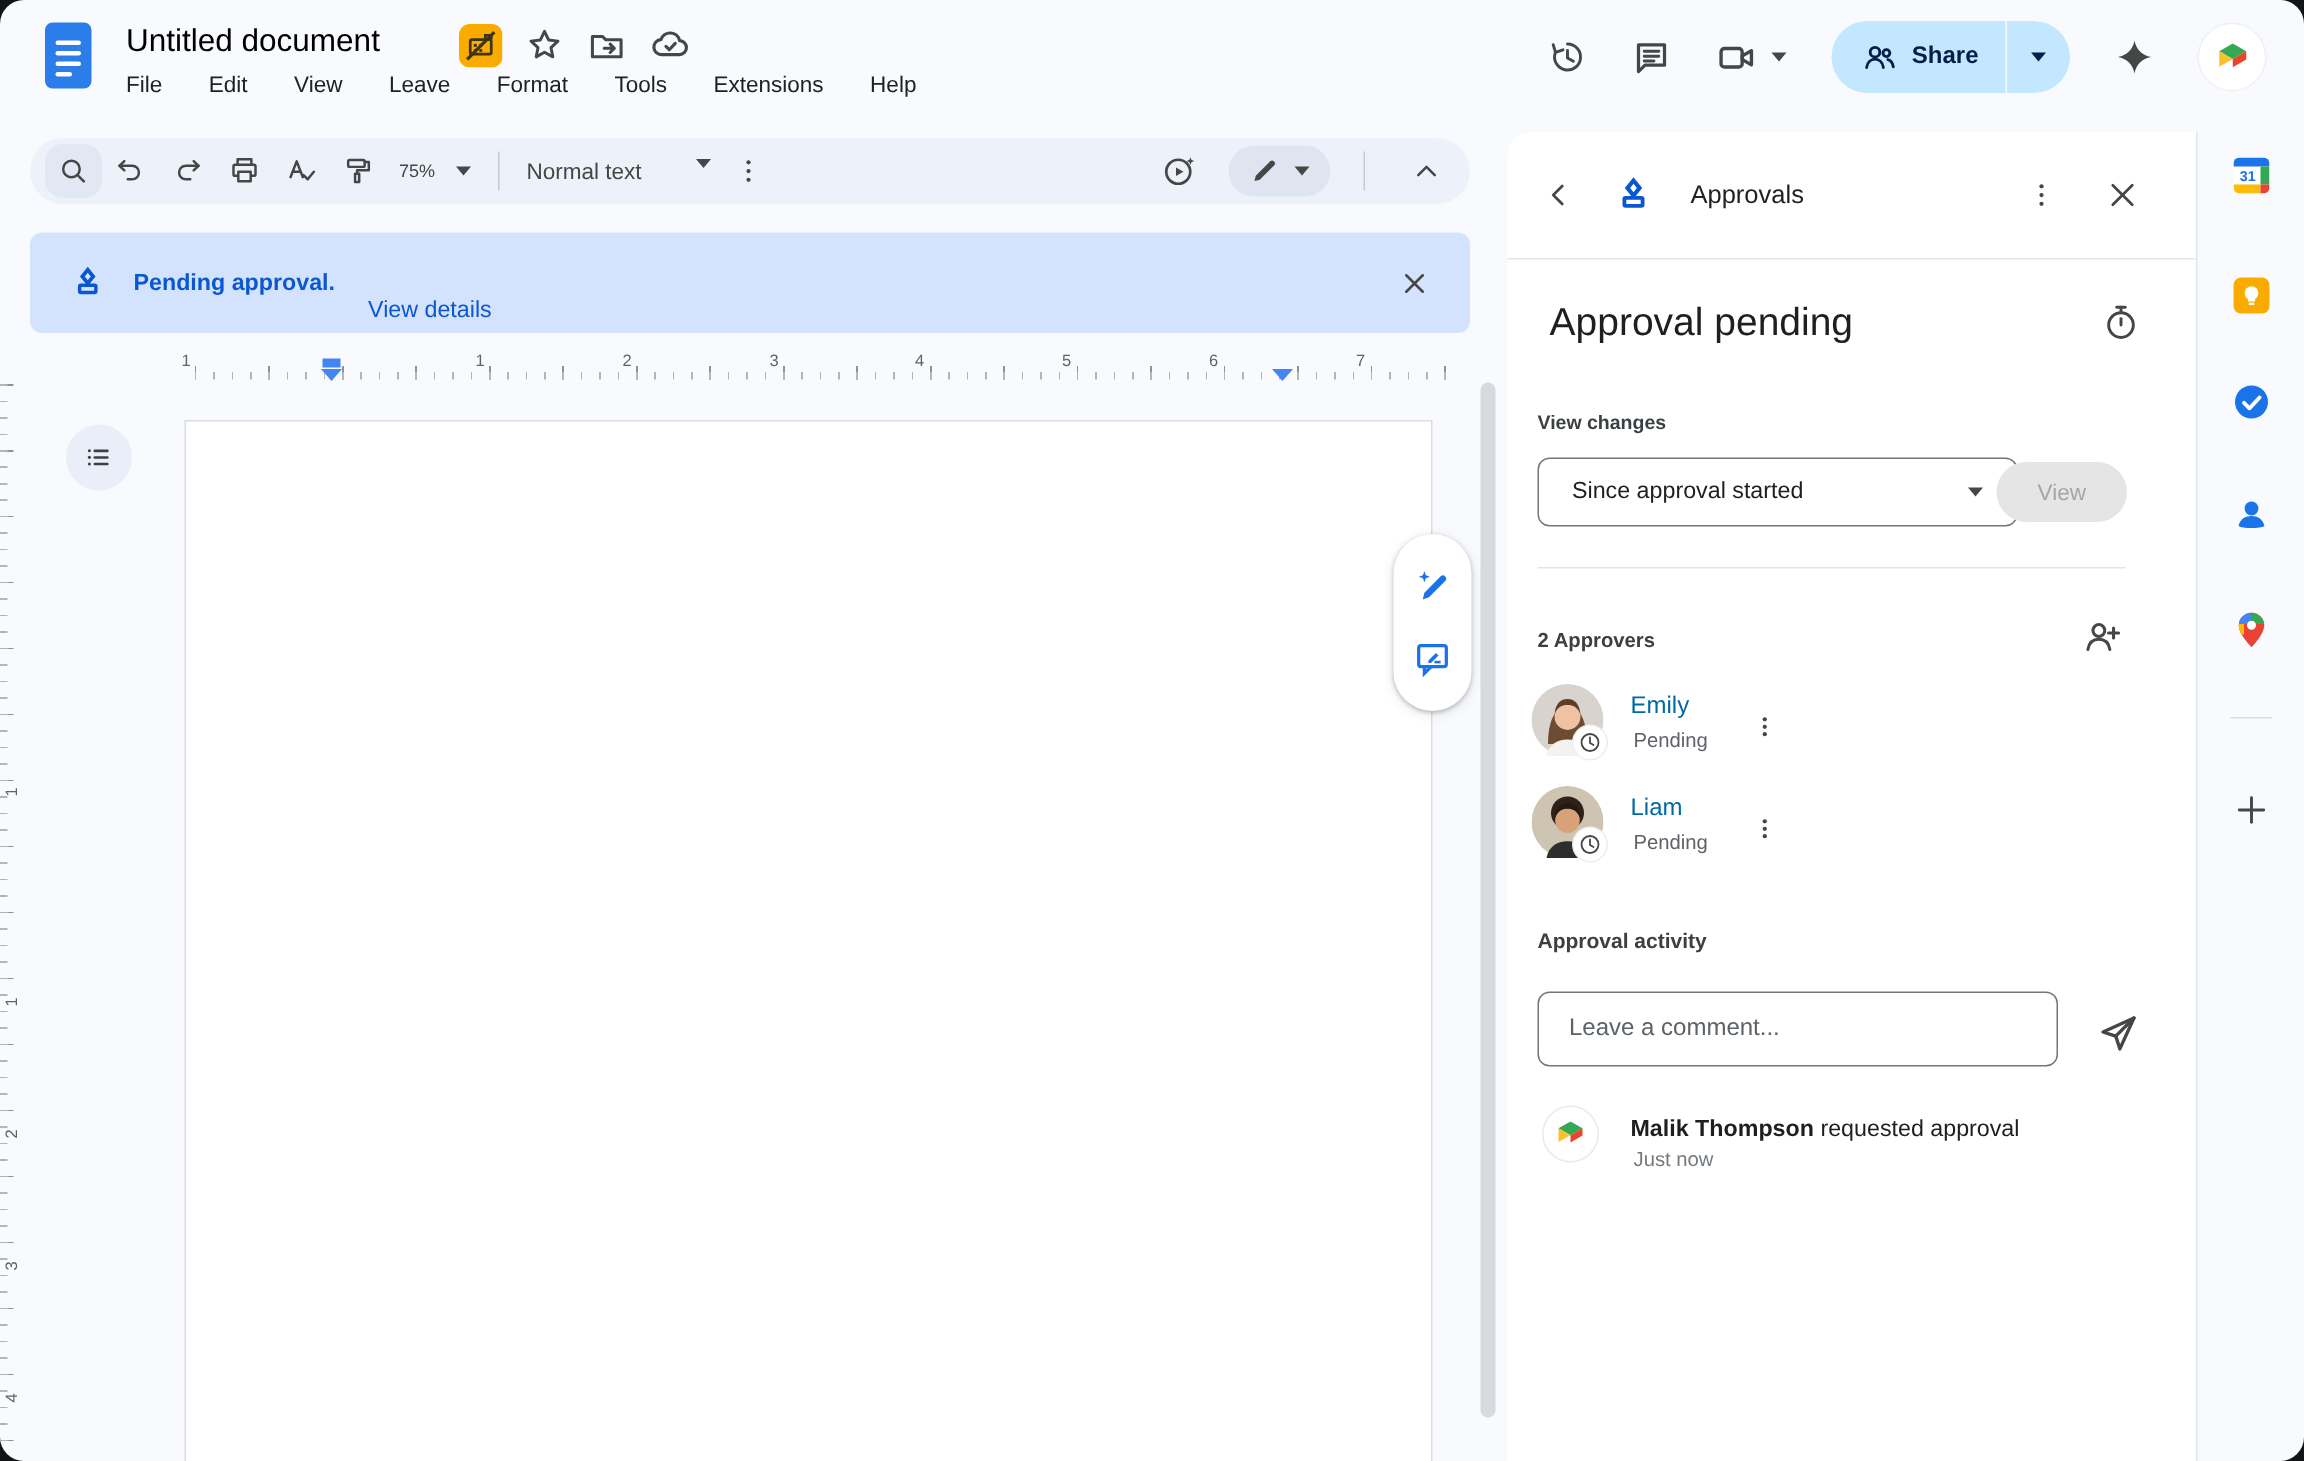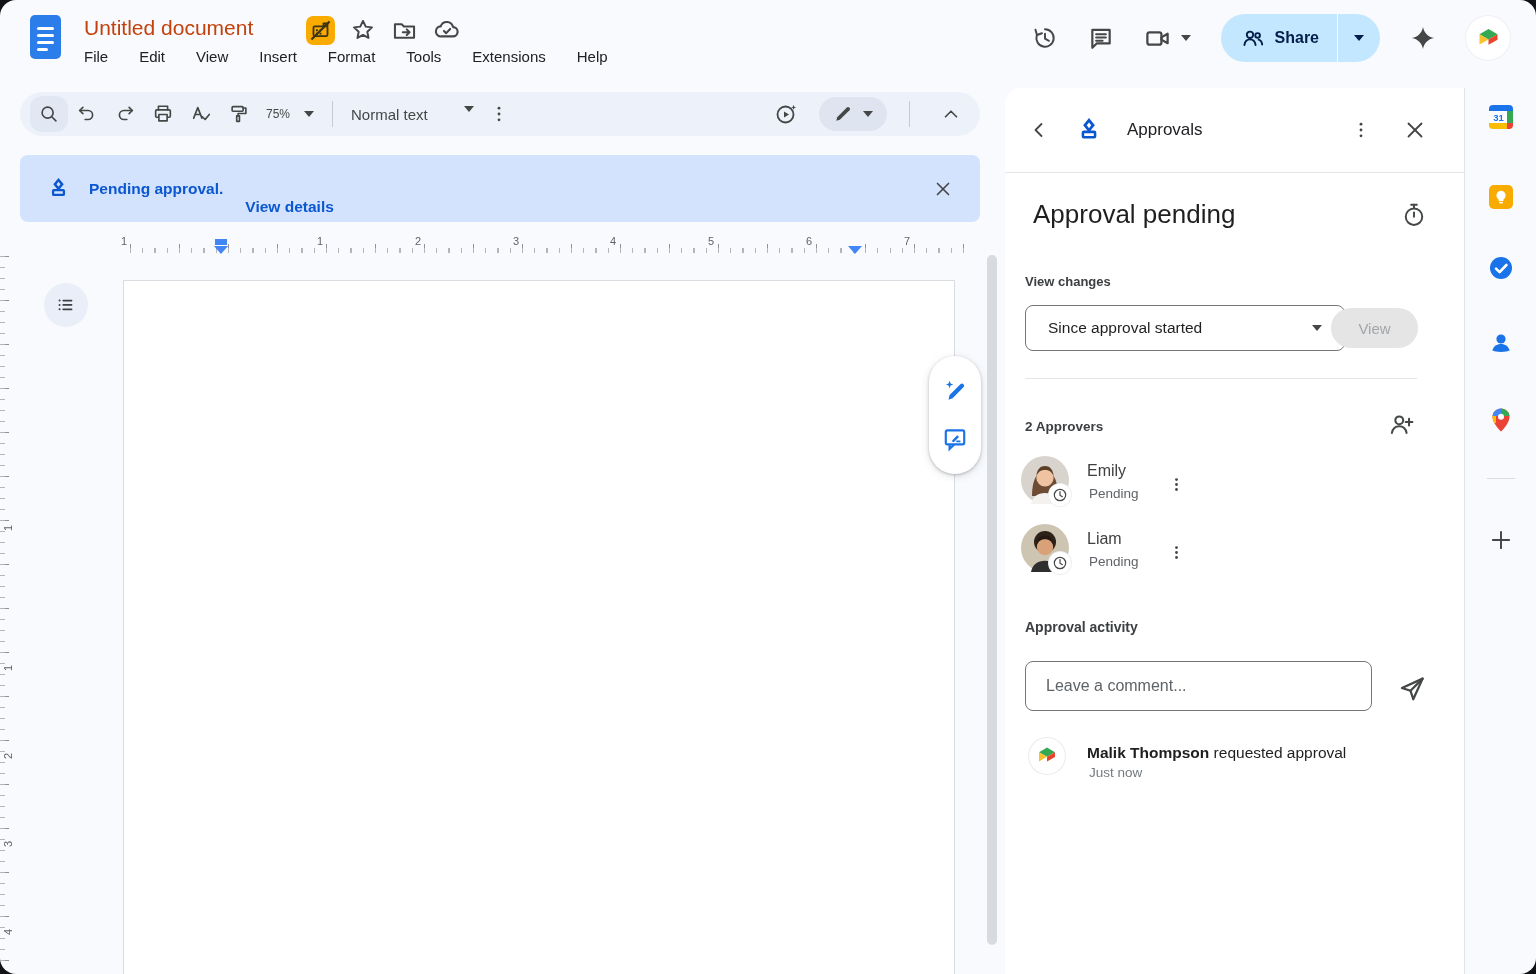--- a/index.html
+++ b/index.html
@@ -4,21 +4,21 @@
 <style>
   html,body{margin:0;padding:0;background:#121316;font-family:"Liberation Sans",sans-serif;}
   *{box-sizing:border-box;}
   .window{position:relative;width:1536px;height:974px;background:#f8fafd;border-radius:16px;overflow:hidden;}
   svg{display:block;}
   .ic{stroke:#444746;fill:none;stroke-width:1.8;stroke-linecap:round;stroke-linejoin:round;}
   .caret{width:0;height:0;border-left:5px solid transparent;border-right:5px solid transparent;border-top:6px solid #444746;}
 
   
   .docs-logo{position:absolute;left:28px;top:13px;}
-  .doc-title{position:absolute;left:84px;top:16px;font-size:21px;color:#c2410c;white-space:nowrap;}
+  .doc-title{position:absolute;left:84px;top:16px;font-size:21px;color:#000000;white-space:nowrap;}
   .title-icons{position:absolute;left:306px;top:14px;display:flex;align-items:center;gap:15px;height:32px;}
   .menubar{position:absolute;left:82px;top:46px;display:flex;gap:27px;font-size:15px;color:#202124;}
   .menubar span{cursor:default;padding:2px 2px;}
   .hdr-right{position:absolute;right:26px;top:14px;display:flex;align-items:center;gap:30px;height:48px;}
   .hdr-icon{width:26px;height:26px;display:flex;align-items:center;justify-content:center;}
   .video-group{display:flex;align-items:center;gap:10px;}
   .share-pill{display:flex;align-items:center;height:48px;border-radius:24px;background:#c2e7ff;color:#041e49;}
   .share-main{display:flex;align-items:center;gap:10px;padding:0 18px 0 20px;font-size:16px;font-weight:600;height:100%;}
   .share-sep{width:1px;height:48px;background:#f8fafd;}
   .share-caret{padding:0 16px;height:100%;display:flex;align-items:center;}
@@ -30,21 +30,21 @@
   .tb-btn.search-hl{background:#e2e8f3;border-radius:12px;}
   .tb-zoom{display:flex;align-items:center;gap:14px;padding:0 10px 0 8px;font-size:12px;color:#444746;flex:0 0 auto;}
   .tb-div{width:1px;height:26px;background:#c7cad1;margin:0 8px;flex:0 0 auto;}
   .tb-style{display:flex;gap:36px;padding:0 6px 0 10px;font-size:15px;color:#444746;flex:0 0 auto;}
   .tb-right{margin-left:auto;display:flex;align-items:center;gap:14px;}
   .mode-pill{display:flex;align-items:center;gap:10px;background:#dfe5f0;border-radius:17px;height:34px;padding:0 14px;}
 
   
   .banner{position:absolute;left:20px;top:155px;width:960px;height:67px;background:#d3e3fd;border-radius:8px;display:flex;align-items:center;padding:0 26px;color:#0b57d0;font-size:15.5px;}
   .banner .msg{font-weight:700;margin-left:18px;}
-  .banner .lnk{margin-left:22px;font-weight:700;cursor:pointer;margin-top:36px;}
+  .banner .lnk{margin-left:22px;font-weight:400;cursor:pointer;margin-top:36px;}
   .banner .close{margin-left:auto;}
 
   
   .hruler{position:absolute;left:0;top:228px;width:995px;height:28px;}
   .hruler .ticks{position:absolute;left:130px;width:840px;bottom:3px;height:14px;
     background-image:
       repeating-linear-gradient(to right,#b2b6bb 0 1px,transparent 1px 12.25px),
       repeating-linear-gradient(to right,#8f9399 0 1px,transparent 1px 49px);
     background-size:100% 5px,100% 9px;background-position:0 100%,0 100%;background-repeat:no-repeat;}
   .hnum{position:absolute;bottom:9px;transform:translateX(-50%);font-size:11px;color:#5f6368;}
@@ -74,21 +74,21 @@
   .p-label{position:absolute;left:20px;font-size:13px;font-weight:700;color:#3c4043;}
   .dropdown{position:absolute;left:20px;top:217px;width:320px;height:46px;border:1px solid #747775;border-radius:8px;display:flex;align-items:center;padding:0 22px;font-size:15.5px;color:#1f1f1f;}
   .dropdown .caret{margin-left:auto;}
   .view-btn{position:absolute;left:326px;top:220px;width:87px;height:40px;border:none;border-radius:20px;background:#e5e5e5;color:#a2a5a9;font-size:15px;font-family:inherit;}
   .p-div2{position:absolute;left:20px;top:290px;width:392px;border-top:1px solid #e3e5e8;}
   .addperson{position:absolute;right:50px;top:323px;}
   .approver{position:absolute;left:16px;width:420px;height:58px;}
   .avatar-wrap{position:absolute;left:0;top:0;width:48px;height:48px;}
   .avatar{width:48px;height:48px;border-radius:50%;overflow:hidden;}
   .clock-badge{position:absolute;left:28px;top:28px;width:22px;height:22px;border-radius:50%;background:#fff;display:flex;align-items:center;justify-content:center;box-shadow:0 0 0 1px #eceff1;}
-  .appr-name{position:absolute;left:66px;top:6px;font-size:16px;font-weight:500;color:#404040;}
+  .appr-name{position:absolute;left:66px;top:6px;font-size:16px;font-weight:500;color:#0369a1;}
   .appr-status{position:absolute;left:68px;top:30px;font-size:13.5px;color:#5f6368;}
   .appr-kebab{position:absolute;left:143px;top:12px;width:24px;height:32px;display:flex;align-items:center;justify-content:center;}
   .comment-box{position:absolute;left:20px;top:573px;width:347px;height:50px;border:1px solid #747775;border-radius:8px;padding:0 20px;font-size:16px;color:#1f1f1f;font-family:inherit;background:#fff;outline:none;}
   .comment-box::placeholder{color:#5e6367;opacity:1;}
   .send-btn{position:absolute;left:392px;top:585px;}
   .activity-row{position:absolute;left:24px;top:650px;width:410px;}
   .activity-logo{position:absolute;left:0;top:0;width:36px;height:36px;border-radius:50%;background:#fff;box-shadow:0 0 0 1px #e8eaed;display:flex;align-items:center;justify-content:center;}
   .activity-text{position:absolute;left:58px;top:6px;font-size:15.5px;color:#1f1f1f;white-space:nowrap;}
   .activity-text .actor{font-weight:700;}
   .activity-time{position:absolute;left:60px;top:27px;font-size:13.5px;color:#757a7e;}
@@ -147,21 +147,21 @@
           <path d="M7 17.5a4.3 4.3 0 0 1-.4-8.6 5.5 5.5 0 0 1 10.6.6A3.9 3.9 0 0 1 17 17.5z"></path>
           <path d="M9.4 12.8l1.9 1.9 3.4-3.6"></path>
         </svg>
     </span>
   </div>
 
   <div class="menubar">
     <span>File</span>
     <span>Edit</span>
     <span>View</span>
-    <span>Insert</span>
+    <span>Leave</span>
     <span>Format</span>
     <span>Tools</span>
     <span>Extensions</span>
     <span>Help</span>
   </div>
 
   <div class="hdr-right">
     <span class="hdr-icon">
       <svg width="26" height="26" viewBox="0 0 24 24" class="ic">
         <path d="M12 4a8 8 0 1 1-7.6 5.6"></path>

